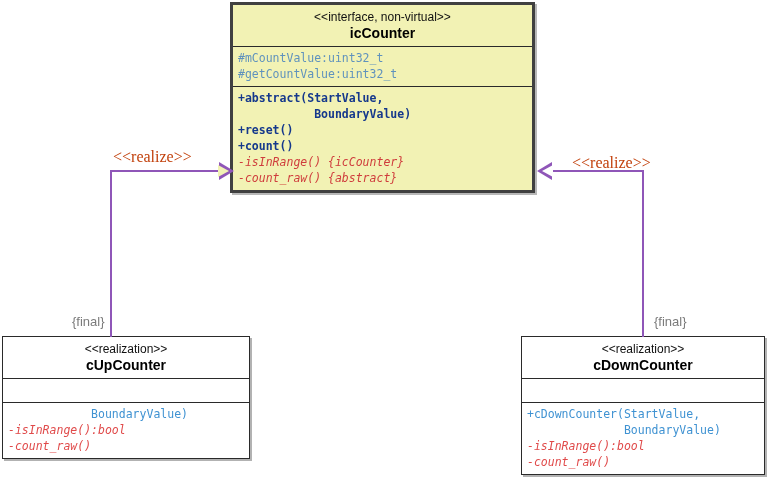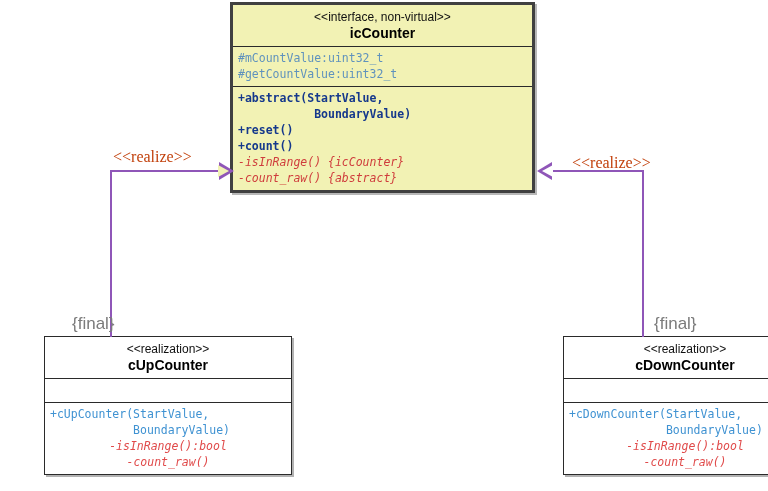--- a/index.html
+++ b/index.html
@@ -23,21 +23,20 @@
     border: 1px solid #2a2a2a;
     background: #ffffff;
   }
   .uml-class.iface {
     background: #f2f2b4;
     border: 3px solid #404040;
     box-shadow: 2px 2px 0 rgba(0,0,0,0.28);
   }
   .uml-class.realz {
     box-shadow: 2px 2px 0 rgba(0,0,0,0.30);
-    margin-left: 42px;
   }
 
   .compartment {
     padding: 3px 5px 4px 5px;
   }
   .compartment + .compartment {
     border-top: 1px solid #2a2a2a;
   }
   .compartment.head {
     text-align: center;
@@ -67,21 +66,21 @@
     line-height: 16px;
     white-space: pre;
     color: #5b8db8;
   }
   .feat.attr      { color: #5f92bd; }
   .feat.ctor      { color: #15388c; font-weight: bold; }
   .feat.op        { color: #6b9ec7; }
   .feat.op-bold   { color: #15388c; font-weight: bold; }
   .feat.abstract  { color: #cf3c3c; font-style: italic; }
   .feat.sub-ctor  { color: #3f92d2; }
-  .feat.sub-abs   { color: #e04a4a; font-style: italic; text-align: center; }
+  .feat.sub-abs   { color: #e04a4a; font-style: italic; }
 
   .empty-compartment {
     height: 16px;
   }
 
   
   .conn-line {
     position: absolute;
     background: #8f56b8;
   }
@@ -92,21 +91,21 @@
     position: absolute;
     font-family: Liberation Serif, serif;
     font-size: 16px;
     color: #c2410c;
     white-space: nowrap;
   }
 
   .final-label {
     position: absolute;
     font-family: "Liberation Sans", sans-serif;
-    font-size: 17px;
+    font-size: 13px;
     color: #7b7b7b;
     white-space: nowrap;
   }
 
   .arrowhead {
     position: absolute;
     width: 0;
     height: 0;
   }
   .arrowhead.right {
@@ -174,21 +173,20 @@
     <div class="compartment head">
       <div class="stereotype">&lt;&lt;realization&gt;&gt;</div>
       <div class="classname">cUpCounter</div>
     </div>
 
     <div class="compartment">
       <div class="empty-compartment"></div>
     </div>
 
     <div class="compartment">
-      <div class="feat sub-ctor">+cUpCounter(StartValue,</div>
       <div class="feat sub-ctor">            BoundaryValue)</div>
       <div class="feat sub-abs">-isInRange():bool</div>
       <div class="feat sub-abs">-count_raw()</div>
     </div>
   </div>
 
   <div class="uml-class realz" style="left:521px; top:336px; width:244px;">
 
     <div class="compartment head">
       <div class="stereotype">&lt;&lt;realization&gt;&gt;</div>

